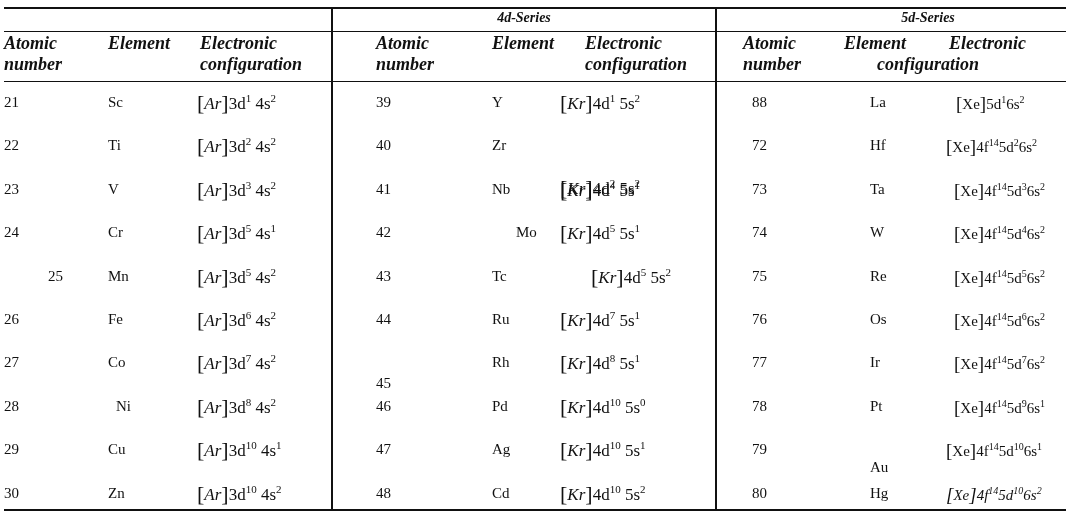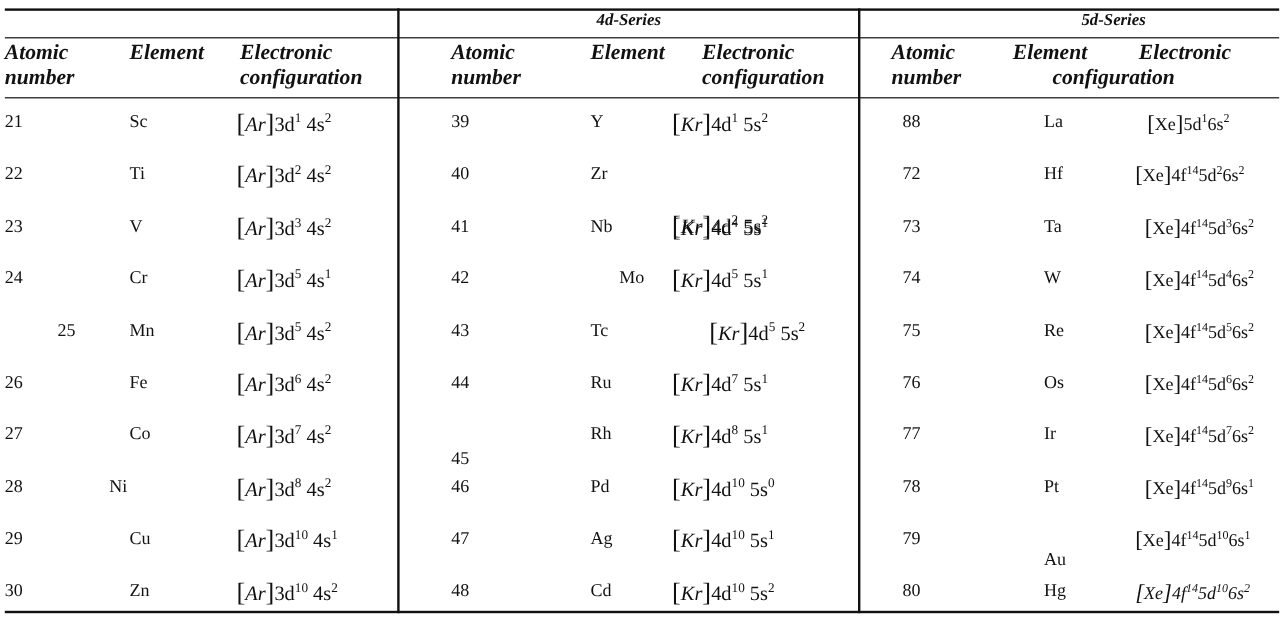--- a/index.html
+++ b/index.html
@@ -92,21 +92,21 @@
         <div class="cell" style="left: 104px; top: 304px;">Fe</div>
         <div class="cfg" style="left: 193px; top: 299px;"><span class="br">[</span><i>Ar</i><span class="br">]</span><span>3d</span><sup>6</sup> <span>4s</span><sup>2</sup></div>
       </div>
       <div>
         <div class="cell" style="left: 0px; top: 347.4px;">27</div>
         <div class="cell" style="left: 104px; top: 347.4px;">Co</div>
         <div class="cfg" style="left: 193px; top: 342.4px;"><span class="br">[</span><i>Ar</i><span class="br">]</span><span>3d</span><sup>7</sup> <span>4s</span><sup>2</sup></div>
       </div>
       <div>
         <div class="cell" style="left: 0px; top: 390.8px;">28</div>
-        <div class="cell" style="left: 87px; top: 390.8px;">Ni</div>
+        <div class="cell" style="left: 112px; top: 390.8px;">Ni</div>
         <div class="cfg" style="left: 193px; top: 385.8px;"><span class="br">[</span><i>Ar</i><span class="br">]</span><span>3d</span><sup>8</sup> <span>4s</span><sup>2</sup></div>
       </div>
       <div>
         <div class="cell" style="left: 0px; top: 434.2px;">29</div>
         <div class="cell" style="left: 104px; top: 434.2px;">Cu</div>
         <div class="cfg" style="left: 193px; top: 429.2px;"><span class="br">[</span><i>Ar</i><span class="br">]</span><span>3d</span><sup>10</sup> <span>4s</span><sup>1</sup></div>
       </div>
       <div>
         <div class="cell" style="left: 0px; top: 477.6px;">30</div>
         <div class="cell" style="left: 104px; top: 477.6px;">Zn</div>

